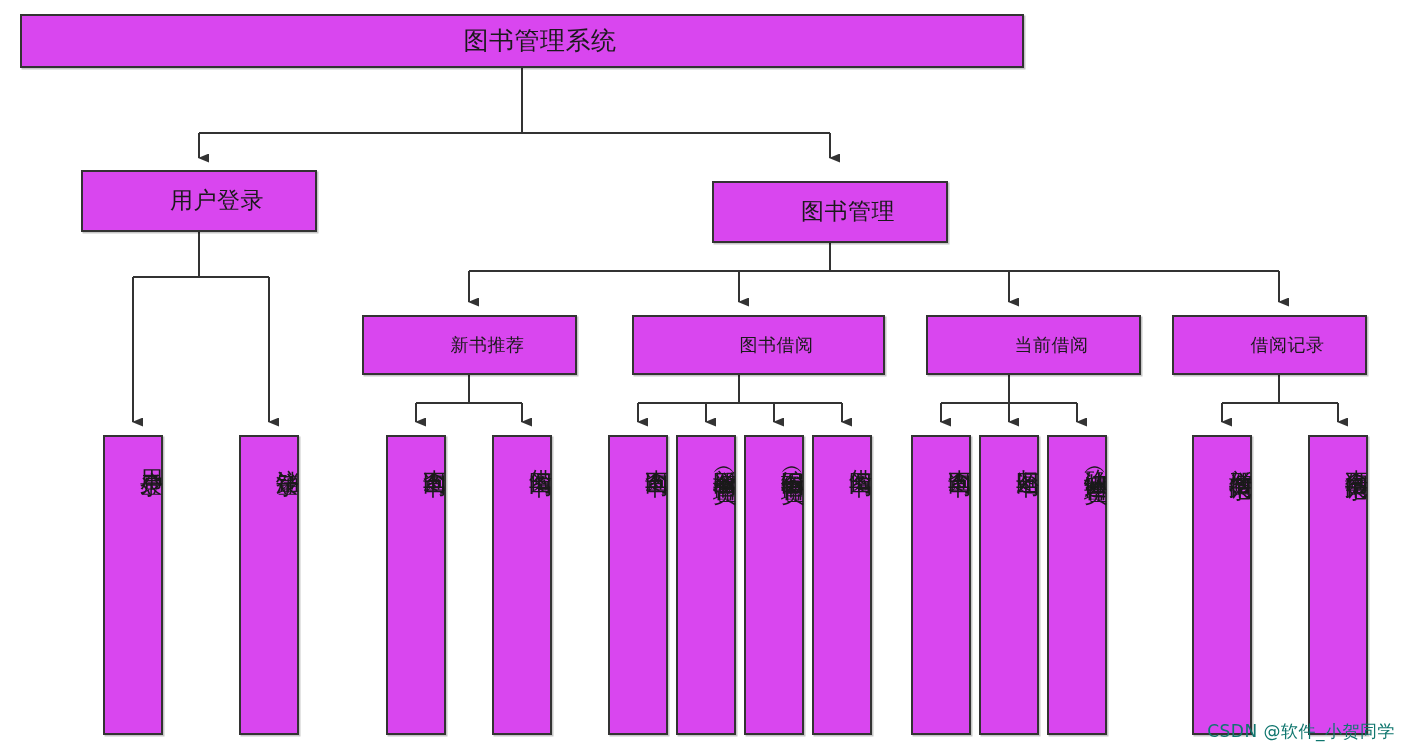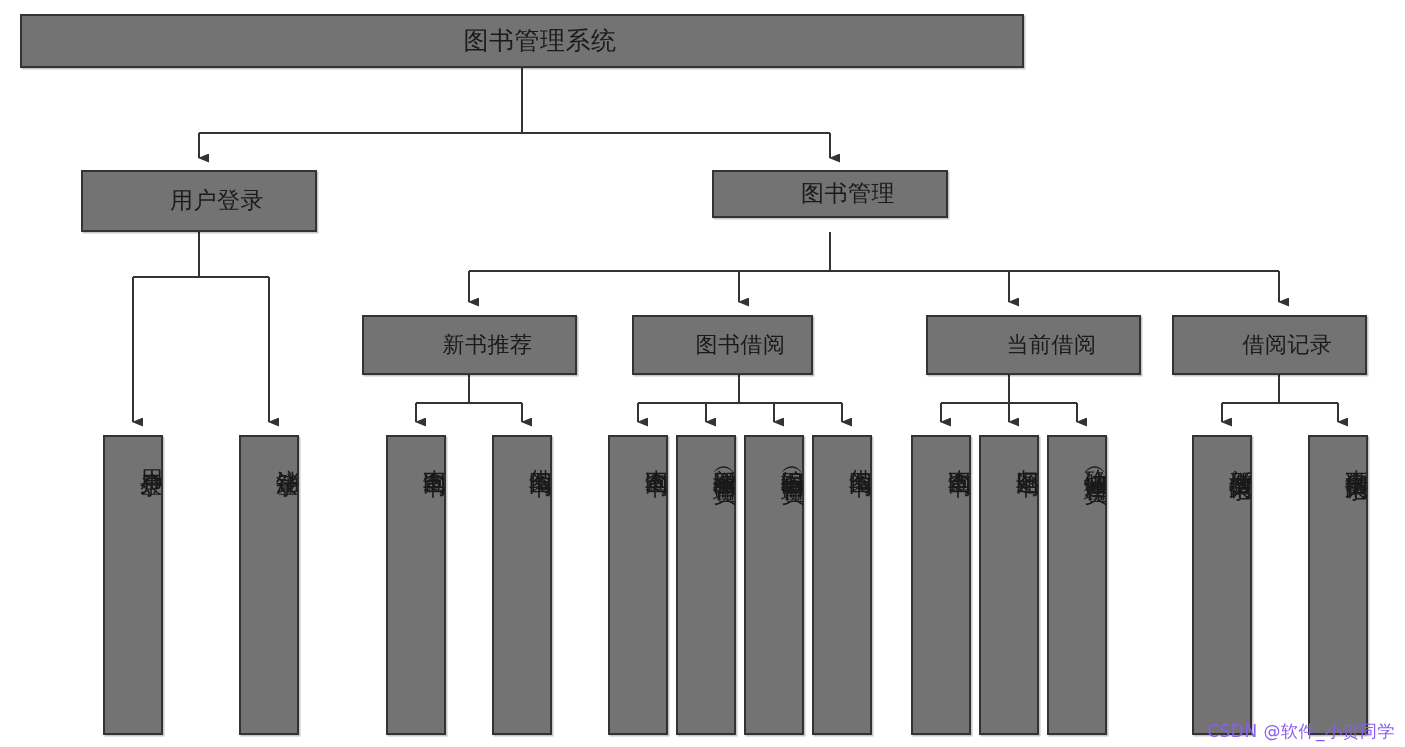--- a/index.html
+++ b/index.html
@@ -22,21 +22,21 @@
     position: absolute;
     left: 0;
     top: 0;
     width: 1405px;
     height: 747px;
     pointer-events: none;
   }
   .node {
     position: absolute;
     box-sizing: border-box;
-    background: #737373;
+    background: #d946ef;
     border: 2px solid #333333;
     box-shadow: 1.5px 1.5px 0 rgba(0,0,0,0.22);
     display: flex;
     align-items: center;
     justify-content: center;
     color: #1a1a1a;
     z-index: 2;
     padding-left: 36px;
   }
   .node-label {
@@ -51,42 +51,42 @@
   }
   .node.level-0 .node-label {
     font-size: 25px;
   }
   
   .node.level-1 .node-label {
     font-size: 23px;
   }
   
   .node.level-2 .node-label {
-    font-size: 22px;
+    font-size: 18px;
   }
   
   .node.leaf {
     align-items: flex-start;
     justify-content: center;
     padding-top: 14px;
   }
   .node.leaf .node-label {
     writing-mode: vertical-rl;
     text-orientation: upright;
     font-size: 23px;
     line-height: 1.12;
     letter-spacing: 2px;
     white-space: nowrap;
   }
   #watermark {
     position: absolute;
     right: 10px;
     bottom: 4px;
     font-size: 17px;
-    color: #8b5cf6;
+    color: #0f766e;
     letter-spacing: 0.5px;
     z-index: 5;
     white-space: nowrap;
     user-select: none;
   }
 </style>
 </head>
 <body>
 
 <div id="diagram-root">
@@ -142,29 +142,29 @@
   </svg>
 
   <div class="node level-0" style="left:20px; top:14px; width:1004px; height:54px;">
     <span class="node-label">图书管理系统</span>
   </div>
 
   <div class="node level-1" style="left:81px; top:170px; width:236px; height:62px;">
     <span class="node-label">用户登录</span>
   </div>
 
-  <div class="node level-1" style="left:712px; top:170px; width:236px; height:48px;">
+  <div class="node level-1" style="left:712px; top:181px; width:236px; height:62px;">
     <span class="node-label">图书管理</span>
   </div>
 
   <div class="node level-2" style="left:362px; top:315px; width:215px; height:60px;">
     <span class="node-label">新书推荐</span>
   </div>
 
-  <div class="node level-2" style="left:632px; top:315px; width:181px; height:60px;">
+  <div class="node level-2" style="left:632px; top:315px; width:253px; height:60px;">
     <span class="node-label">图书借阅</span>
   </div>
 
   <div class="node level-2" style="left:902px; top:315px; width:215px; height:60px;margin-left:24px;">
     <span class="node-label">当前借阅</span>
   </div>
 
   <div class="node level-2" style="left:1172px; top:315px; width:195px; height:60px;">
     <span class="node-label">借阅记录</span>
   </div>

